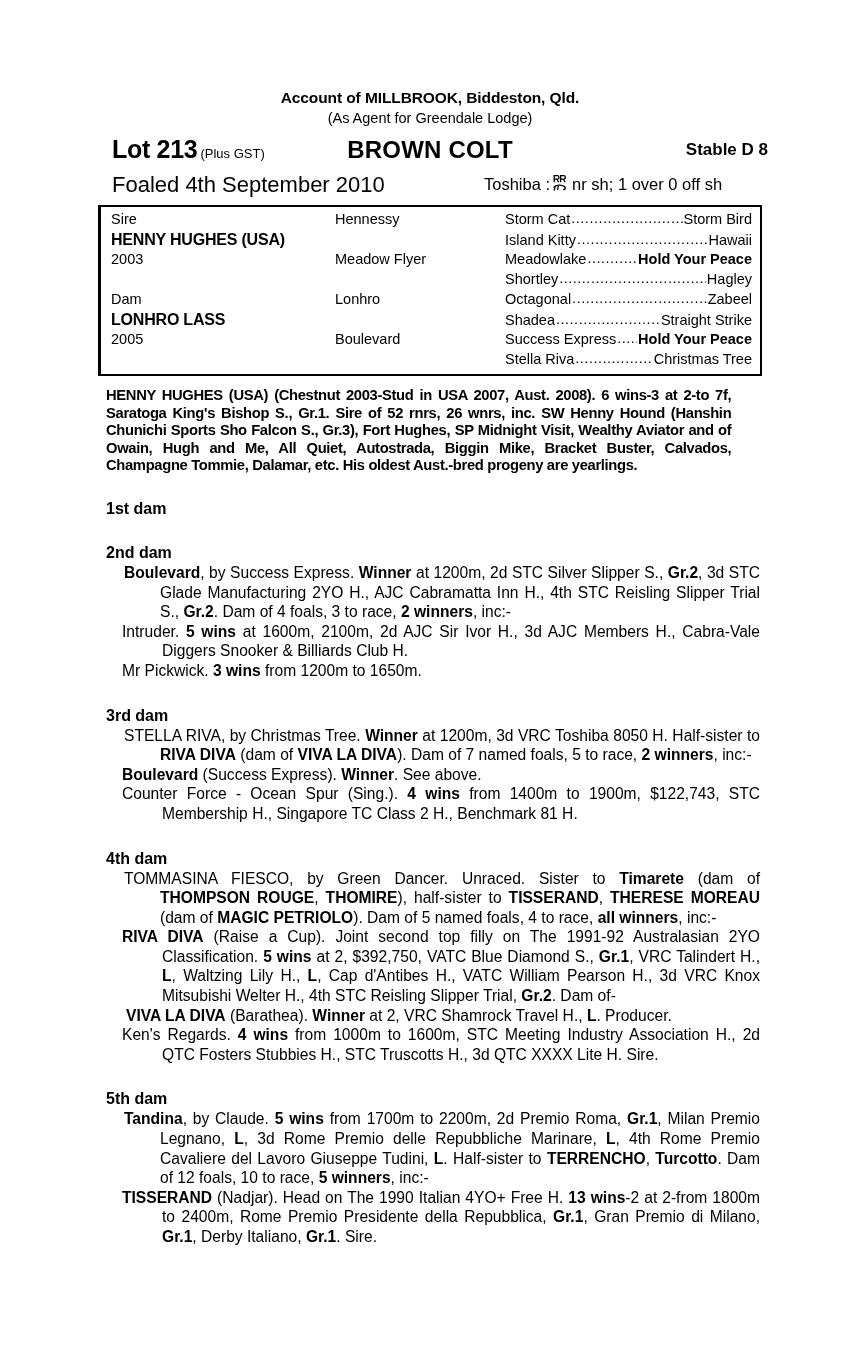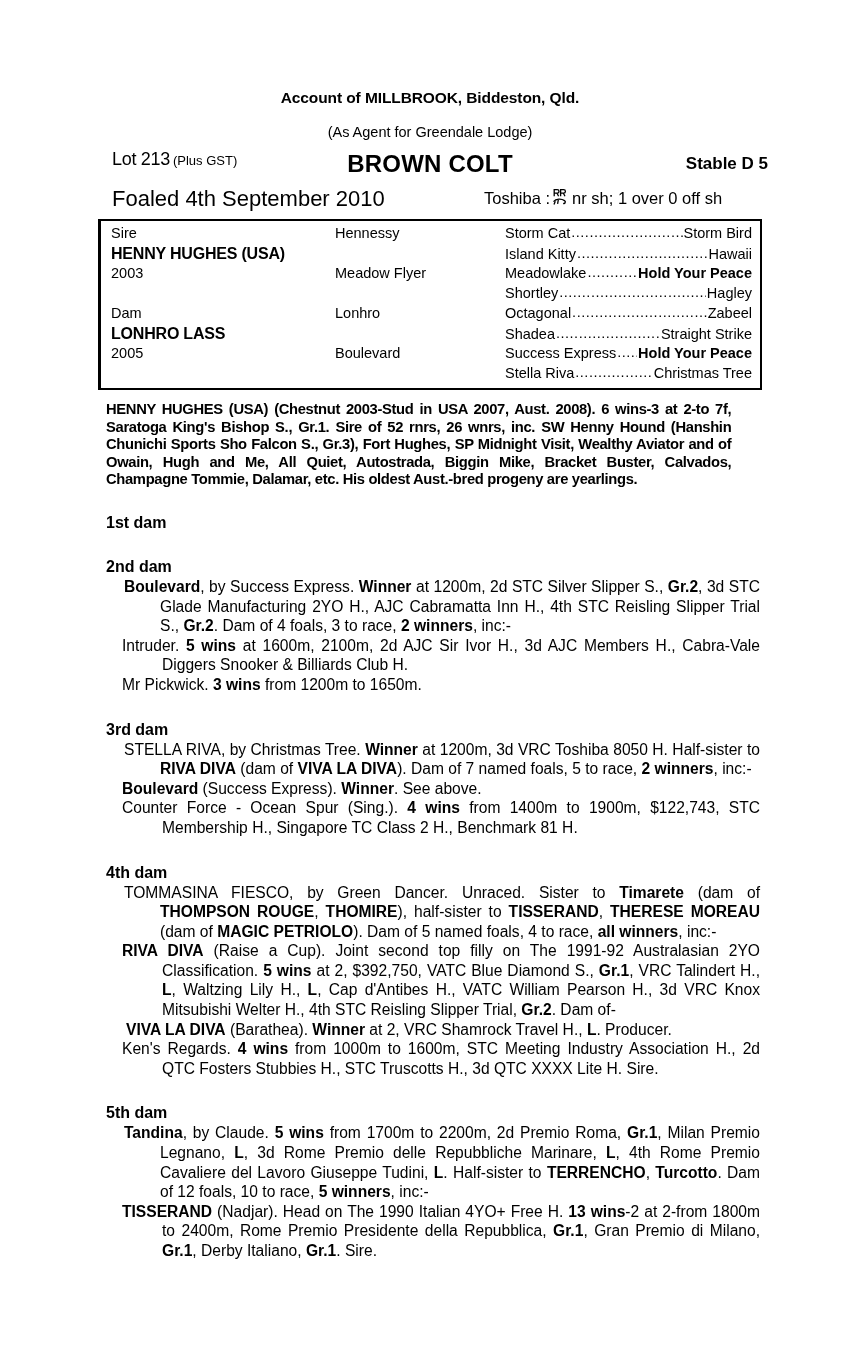--- a/index.html
+++ b/index.html
@@ -31,38 +31,38 @@
   .account-line {
     font-size: 15.5px;
     font-weight: bold;
     letter-spacing: -0.1px;
     line-height: 19px;
   }
   .agent-line {
     font-size: 14.5px;
     font-weight: normal;
     line-height: 19px;
-    margin-top: 16px;
+    margin-top: 2px;
   }
 
   .lot-row {
     position: relative;
     margin-top: 7px;
     height: 30px;
     padding: 0 98px 0 112px;
   }
   .lot-left {
     position: absolute;
     left: 112px;
     top: 0;
     white-space: nowrap;
   }
   .lot-number {
-    font-size: 18px;
-    font-weight: normal;
+    font-size: 25px;
+    font-weight: bold;
     letter-spacing: -0.3px;
     margin-top: 12px;
   }
   .lot-gst {
     font-size: 13px;
     font-weight: normal;
     margin-left: 3px;
   }
   .lot-center {
     position: absolute;
@@ -211,21 +211,21 @@
 
   <div class="header">
     <div class="account-line">Account of MILLBROOK, Biddeston, Qld.</div>
     <div class="agent-line">(As Agent for Greendale Lodge)</div>
 
     <div class="lot-row">
       <span class="lot-left">
         <span class="lot-number">Lot 213</span><span class="lot-gst">(Plus GST)</span>
       </span>
       <div class="lot-center">BROWN COLT</div>
-      <span class="lot-right">Stable D 5</span>
+      <span class="lot-right">Stable D 8</span>
     </div>
 
     <div class="foaled-row">
       <span class="foaled-left">Foaled 4th September 2010</span>
       <span class="foaled-right">
         <span>Toshiba :</span>
         <span class="brand-glyph">
           <svg width="17" height="18" viewBox="0 0 17 18" xmlns="http://www.w3.org/2000/svg">
             <g fill="none" stroke="#000" stroke-width="1.3">
               <path d="M2.2 8.2 V1.6 H5.2 A1.8 1.8 0 0 1 5.2 5.2 H2.4 M5.0 5.2 L6.6 8.2"></path>

